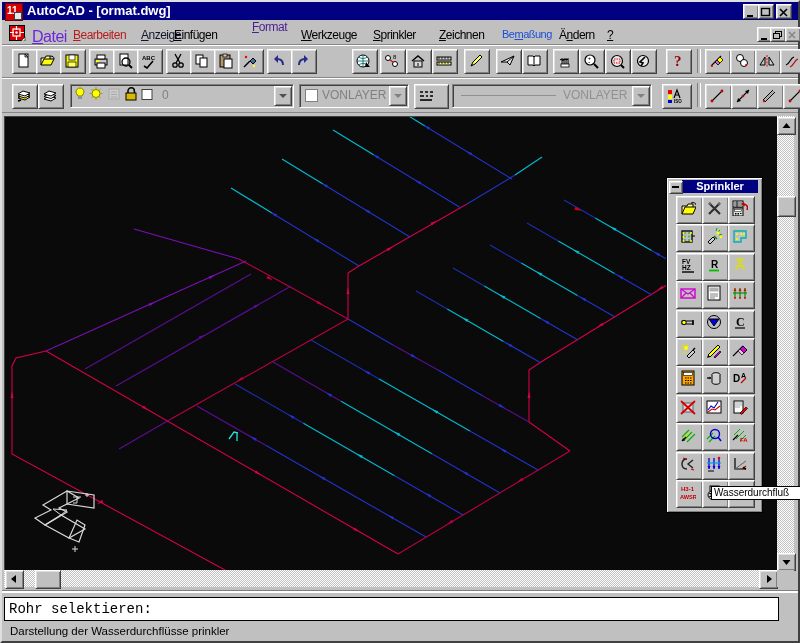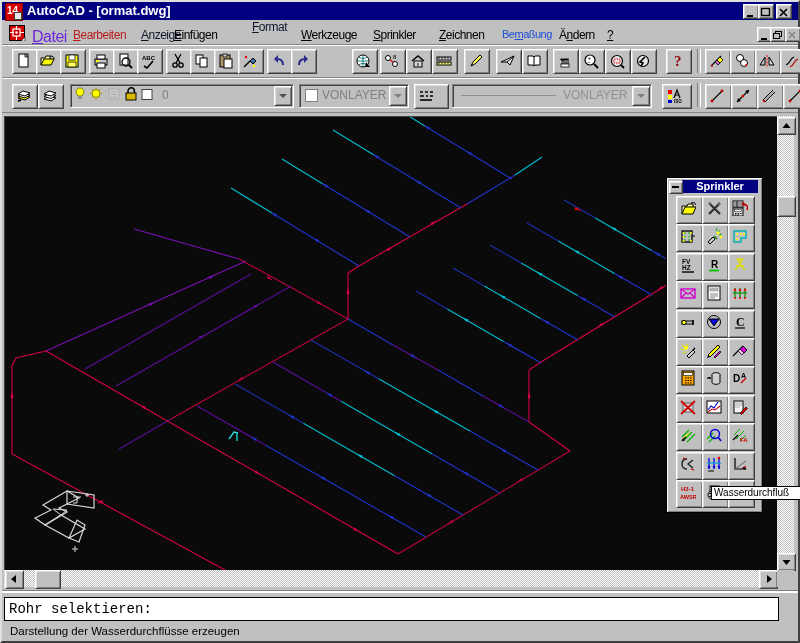--- a/index.html
+++ b/index.html
@@ -1,16 +1,16 @@
 <!DOCTYPE html>
 <html><head><meta charset="utf-8"><style>html,body{margin:0;padding:0}body{width:800px;height:643px;background:#c0c0c0;position:relative;overflow:hidden;font-family:"Liberation Sans",sans-serif}.b{position:absolute;background:#c0c0c0;border:1px solid;border-color:#ffffff #404040 #404040 #ffffff;box-shadow:inset 1px 1px 0 #dfdfdf,inset -1px -1px 0 #808080}.sunk{position:absolute;background:#c0c0c0;border:1px solid;border-color:#808080 #ffffff #ffffff #808080;box-shadow:inset 1px 1px 0 #404040}.track{position:absolute;background-color:#fff;background-image:linear-gradient(45deg,#c0c0c0 25%,transparent 25%,transparent 75%,#c0c0c0 75%),linear-gradient(45deg,#c0c0c0 25%,transparent 25%,transparent 75%,#c0c0c0 75%);background-position:0 0,1px 1px;background-size:2px 2px}.tbband{position:absolute;background:#c0c0c0;border-top:1px solid #fff;border-bottom:1px solid #868686}</style></head><body>
 <div style="position:absolute;left:0;top:0;width:800px;height:643px;border-left:2px solid #dfdfdf;border-top:2px solid #dfdfdf;border-right:2px solid #404040;border-bottom:2px solid #404040;box-sizing:border-box"></div>
 <div style="position:absolute;left:2px;top:2px;right:2px;height:18px;background:#000080"></div>
 <div style="position:absolute;left:5px;top:3px;width:16px;height:16px;background:#d40000;border:1px solid #7a0000">
-    <span style="position:absolute;left:1px;top:1px;font-size:10px;font-weight:bold;color:#fff;font-family:Liberation Sans">14</span>
+    <span style="position:absolute;left:1px;top:1px;font-size:10px;font-weight:bold;color:#fff;font-family:Liberation Sans">11</span>
     <div style="position:absolute;right:0px;bottom:0px;width:6px;height:6px;background:#e8e8e8;border:1px solid #404040"></div>
   </div>
 <div style="position:absolute;left:27px;top:3px;font-size:13px;font-weight:bold;color:#fff">AutoCAD - [ormat.dwg]</div>
 <div class="b" style="left:743px;top:4px;width:14px;height:13px;"><svg width="13" height="13" viewBox="0 0 13 13" style="">
       <rect x="3" y="9" width="6" height="2" fill="#000"></rect>
     </svg></div>
 <div class="b" style="left:758px;top:4px;width:14px;height:13px;"><svg width="13" height="13" viewBox="0 0 13 13" style="">
       <rect x="2.5" y="2.5" width="8" height="7" fill="none" stroke="#000" stroke-width="1.4"></rect>
     </svg></div>
 <div class="b" style="left:776px;top:4px;width:14px;height:13px;"><svg width="13" height="13" viewBox="0 0 13 13" style="">
@@ -21,21 +21,21 @@
       <rect x="0.5" y="0.5" width="15" height="15" fill="#d40000" stroke="#000"></rect>
       <rect x="4" y="4" width="7" height="7" fill="none" stroke="#fff" stroke-width="1.2"></rect>
       <path d="M7.5 1v4M7.5 11v4M1 7.5h4M11 7.5h4" stroke="#fff" stroke-width="1.2"></path>
       <circle cx="7.5" cy="7.5" r="1.2" fill="#fff"></circle>
       <path d="M12 16l4-4v4z" fill="#fff" stroke="#000" stroke-width=".6"></path>
     </svg></div>
 <div style="position:absolute;left:32px;top:28px;font-size:16px;letter-spacing:-0.5px;color:#6d28d9;white-space:nowrap"><u>D</u>atei</div>
 <div style="position:absolute;left:73px;top:28px;font-size:12px;letter-spacing:-0.5px;color:#b91c1c;white-space:nowrap"><u>B</u>earbeiten</div>
 <div style="position:absolute;left:141px;top:28px;font-size:12px;letter-spacing:-0.5px;color:#0f172a;white-space:nowrap"><u>A</u>nzeige</div>
 <div style="position:absolute;left:174px;top:28px;font-size:12px;letter-spacing:-0.5px;color:#000;white-space:nowrap"><u>E</u>infügen</div>
-<div style="position:absolute;left:252px;top:20px;font-size:12px;letter-spacing:-0.5px;color:#0f172a;white-space:nowrap"><u>F</u>ormat</div>
+<div style="position:absolute;left:252px;top:20px;font-size:12px;letter-spacing:-0.5px;color:#4c1d95;white-space:nowrap"><u>F</u>ormat</div>
 <div style="position:absolute;left:301px;top:28px;font-size:12px;letter-spacing:-0.5px;color:#000;white-space:nowrap"><u>W</u>erkzeuge</div>
 <div style="position:absolute;left:373px;top:28px;font-size:12px;letter-spacing:-0.5px;color:#000;white-space:nowrap"><u>S</u>prinkler</div>
 <div style="position:absolute;left:439px;top:28px;font-size:12px;letter-spacing:-0.5px;color:#000;white-space:nowrap"><u>Z</u>eichnen</div>
 <div style="position:absolute;left:502px;top:28px;font-size:11px;letter-spacing:-0.5px;color:#1d4ed8;white-space:nowrap">Be<u>m</u>aßung</div>
 <div style="position:absolute;left:559px;top:28px;font-size:12px;letter-spacing:-0.5px;color:#000;white-space:nowrap">Ä<u>n</u>dern</div>
 <div style="position:absolute;left:607px;top:28px;font-size:12px;letter-spacing:-0.5px;color:#000;white-space:nowrap"><u>?</u></div>
 <div class="b" style="left:757px;top:27px;width:14px;height:13px;"><svg width="13" height="13" viewBox="0 0 13 13" style="">
       <rect x="3" y="9" width="6" height="2" fill="#000"></rect>
     </svg></div>
 <div class="b" style="left:770px;top:27px;width:14px;height:13px;"><svg width="13" height="13" viewBox="0 0 13 13" style="">
@@ -486,21 +486,21 @@
 <div class="b" style="left:759px;top:570px;width:17px;height:17px;">
     <svg width="15" height="14" viewBox="0 0 15 14" style="position:absolute;left:0px;top:0px">
       <path d="M12 8l-5-4v8z" fill="#000"></path>
     </svg>
   </div>
 <div style="position:absolute;left:777px;top:570px;width:17px;height:17px;background:#c0c0c0"></div>
 <div style="position:absolute;left:2px;top:590px;width:796px;height:2px;background:#fff;border-top:1px solid #808080"></div>
 <div style="position:absolute;left:4px;top:597px;width:773px;height:22px;background:#fff;border:1px solid #000">
     <div style="font-family:'Liberation Mono',monospace;font-size:14px;color:#000;padding:3px 0 0 4px">Rohr selektieren:</div>
   </div>
-<div style="position:absolute;left:10px;top:625px;font-size:11.5px;color:#000">Darstellung der Wasserdurchflüsse erzeugen</div>
+<div style="position:absolute;left:10px;top:625px;font-size:11.5px;color:#000">Darstellung der Wasserdurchflüsse prinkler</div>
 <div style="position:absolute;left:666px;top:177px;width:95px;height:334px;background:#c0c0c0;border:1px solid #000;box-shadow:inset 1px 1px 0 #fff,inset -1px -1px 0 #808080"></div>
 <div style="position:absolute;left:682px;top:180px;width:76px;height:13px;background:#000080;color:#fff;font-size:11px;font-weight:bold;text-align:center;line-height:13px">Sprinkler</div>
 <div class="b" style="left:669px;top:181px;width:12px;height:11px">
     <div style="position:absolute;left:2px;top:4px;width:7px;height:2px;background:#000"></div>
   </div>
 <div class="b" style="left:676px;top:196px;width:25px;height:26px;">
     <svg width="16" height="16" viewBox="0 0 16 16" style="position:absolute;left:3px;top:3px">
       <path d="M2 14V6h5l1-2h5v3" fill="#ffff99" stroke="#000"></path>
       <path d="M2 14l3-7h11l-3 7z" fill="#ffff00" stroke="#000"></path>
       <path d="M11 3c3-1 5 0 5 2" fill="none" stroke="#000"></path>

